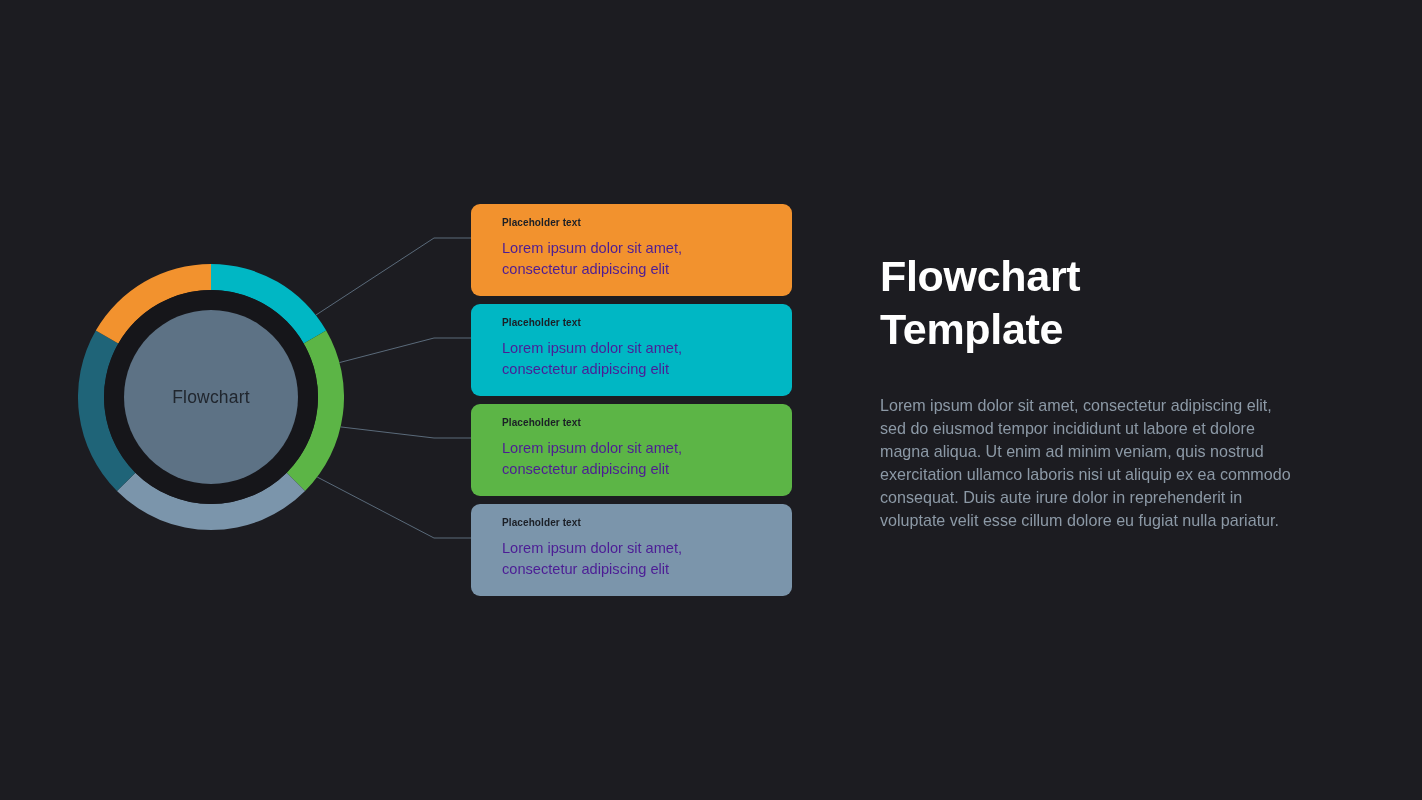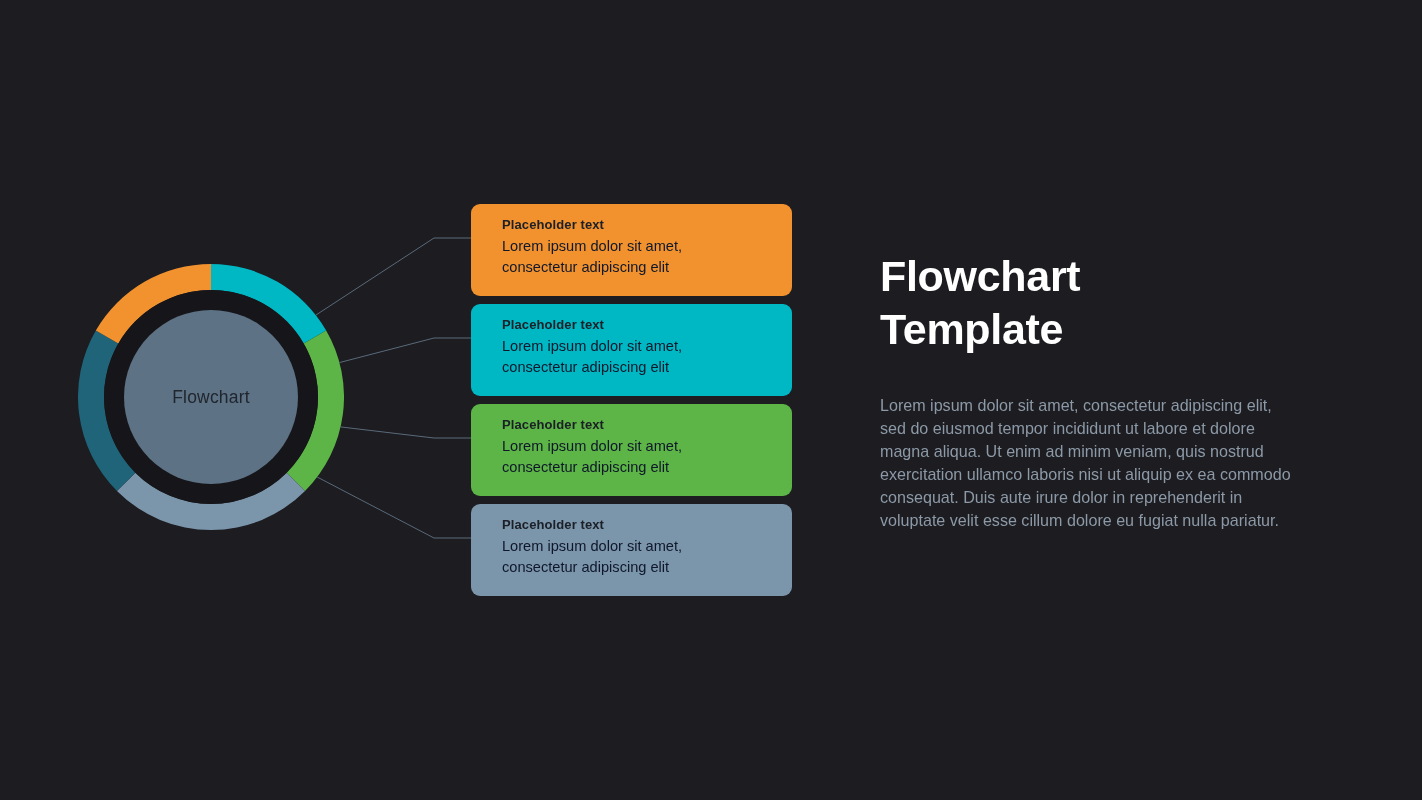--- a/index.html
+++ b/index.html
@@ -49,31 +49,31 @@
   }
   .card {
     width:321px;
     height:92px;
     border-radius:9px;
     margin-bottom:8px;
     padding:12px 0 0 31px;
   }
   .card:last-child { margin-bottom:0; }
   .card-title {
-    font-size:13px;
+    font-size:10px;
     font-weight:bold;
     color:#1b1f26;
     line-height:1.35;
     letter-spacing:0.1px;
   }
   .card-body {
     font-size:14.6px;
-    color:#0f172a;
+    color:#4c1d95;
     line-height:1.46;
-    margin-top:2px;
+    margin-top:8px;
     max-width:250px;
   }
   .card-0 { background:#f2922e; }
   .card-1 { background:#00b7c4; }
   .card-2 { background:#5cb546; }
   .card-3 { background:#7b95ab; }
 
   
   #right-panel {
     position:absolute;

